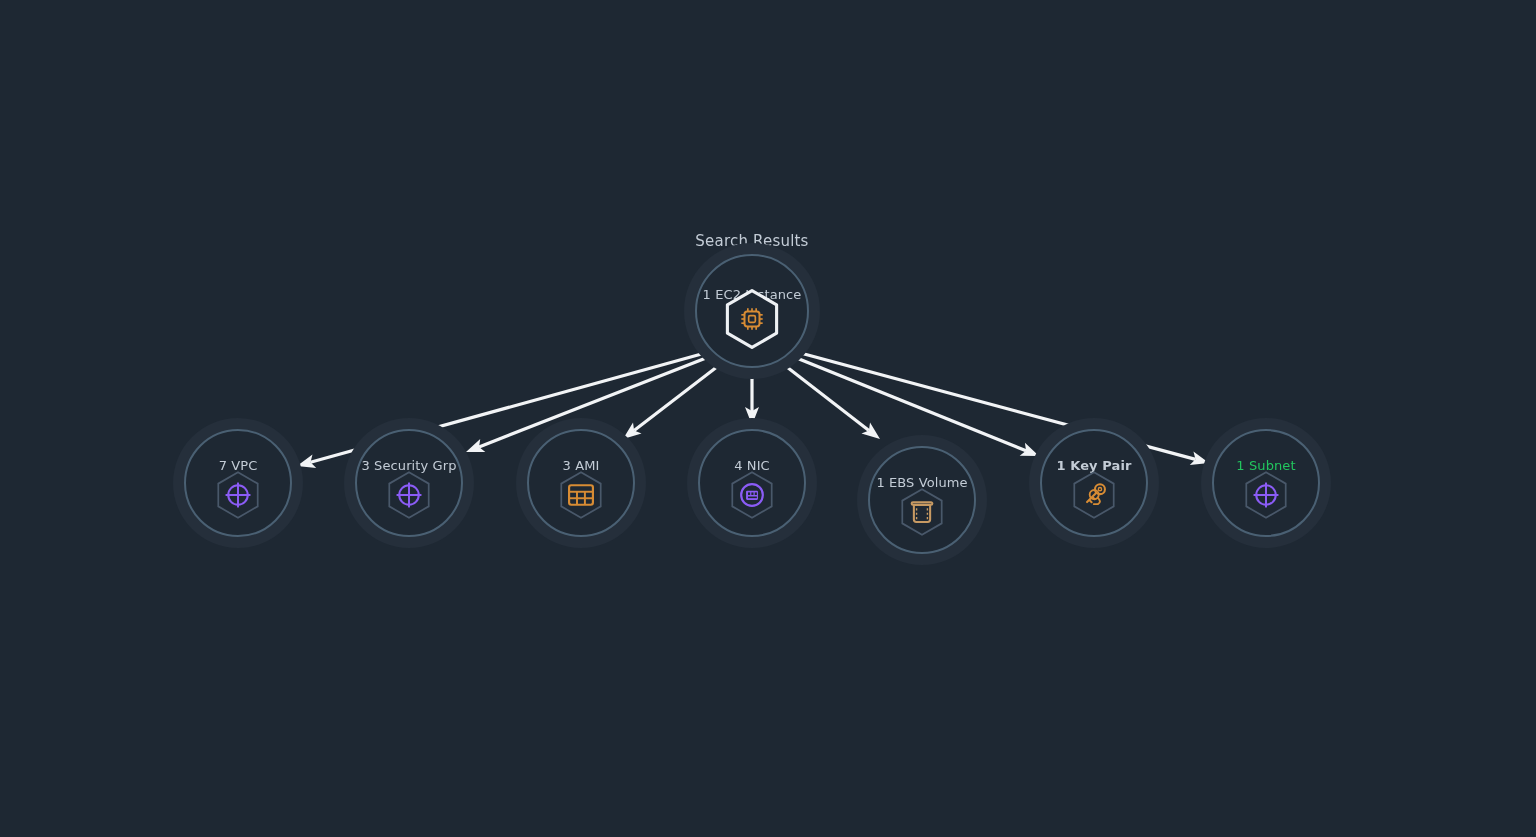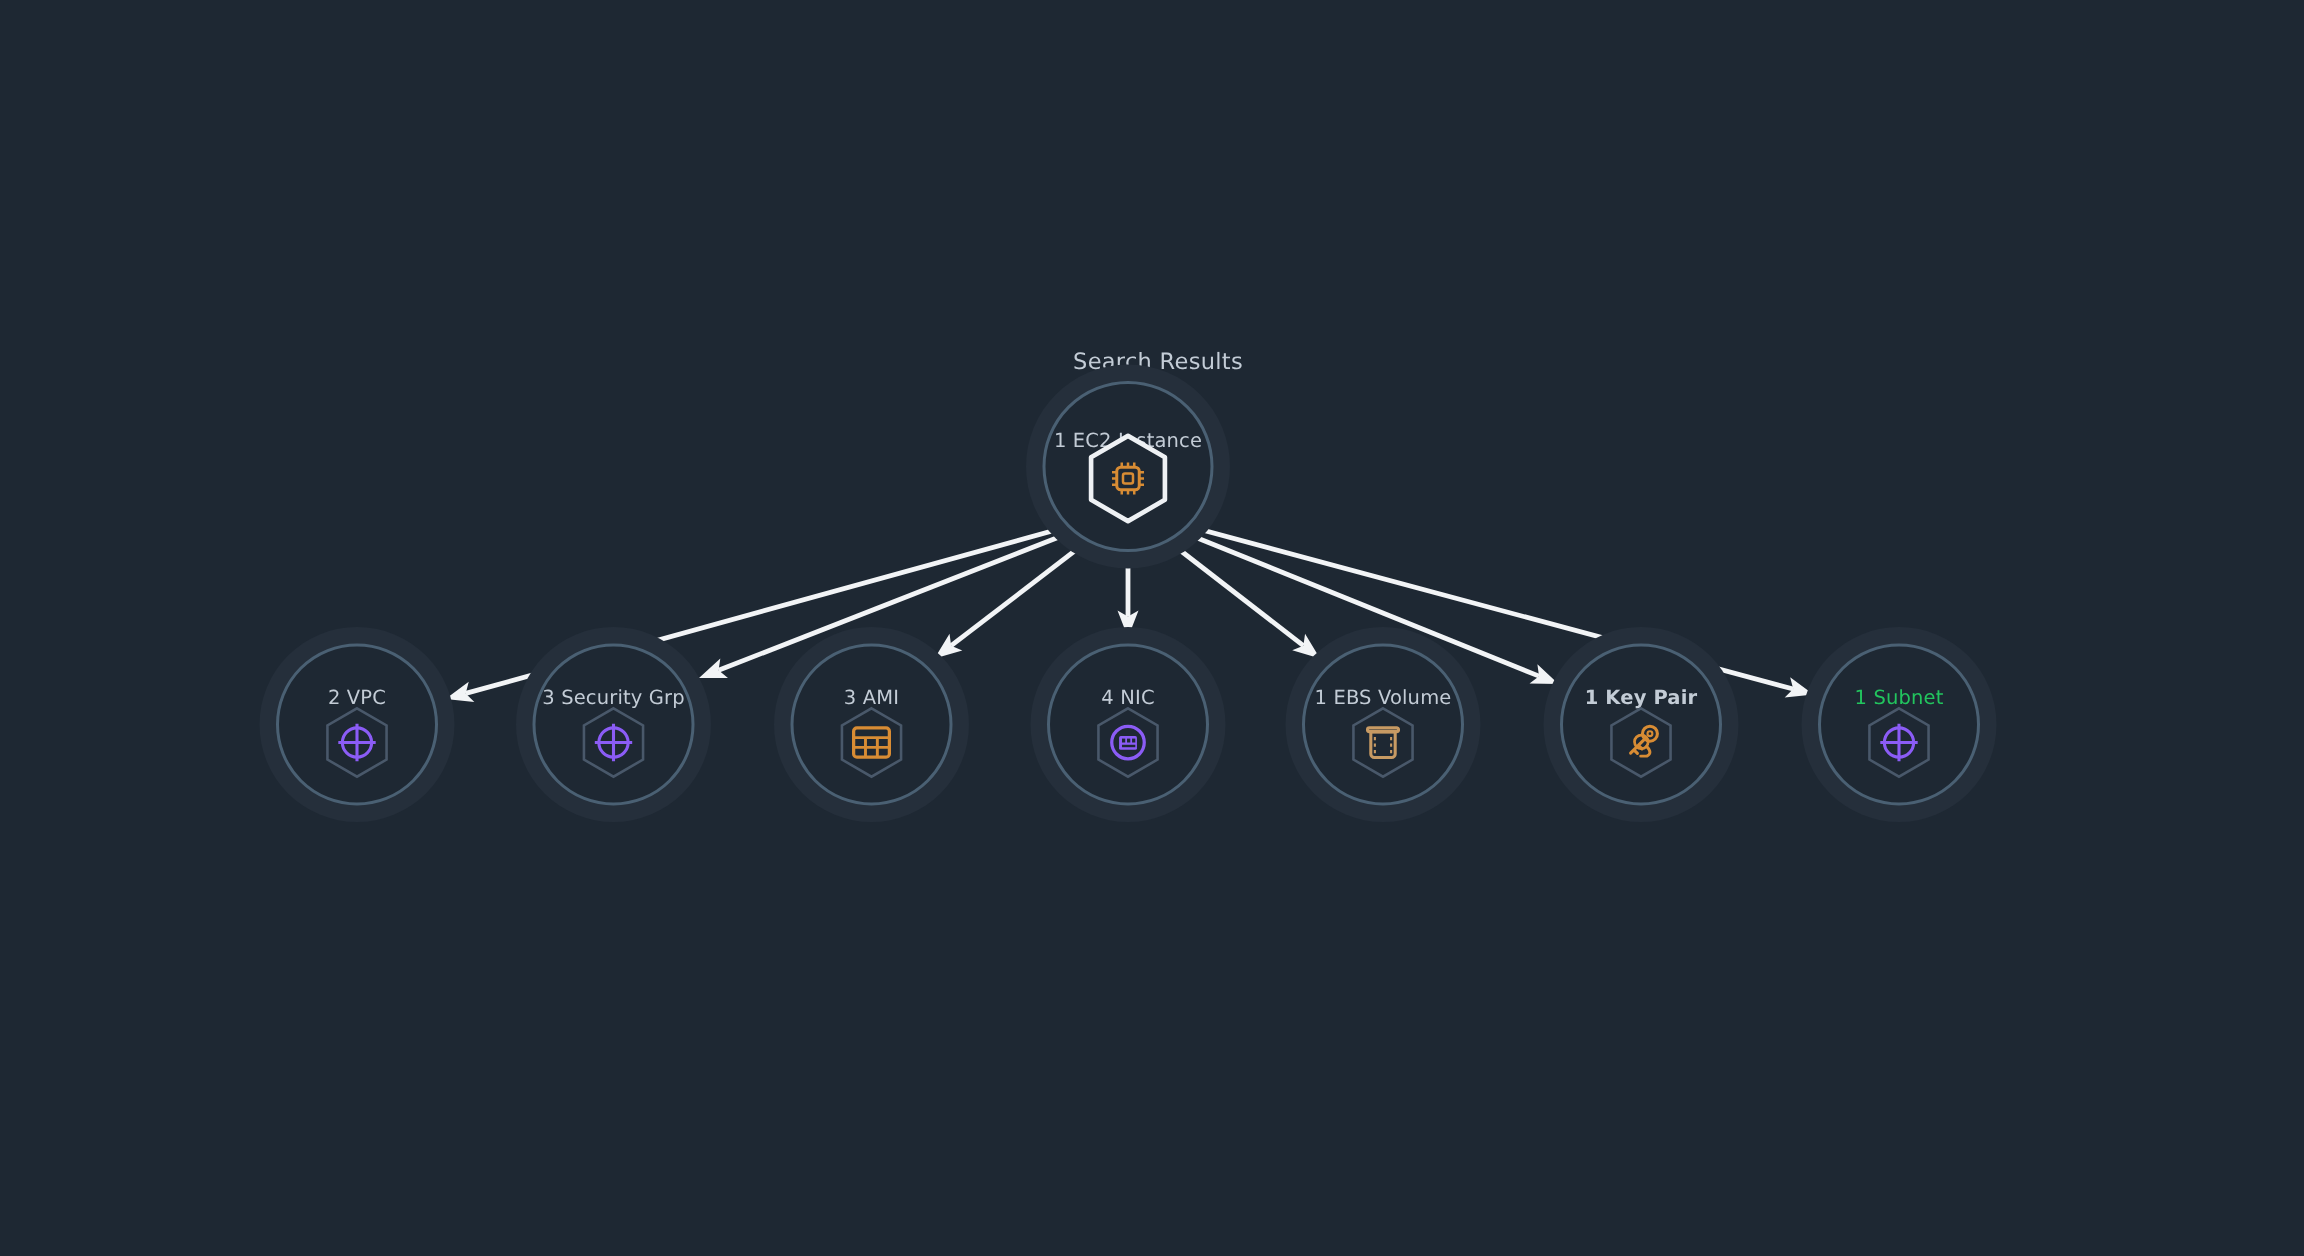--- a/index.html
+++ b/index.html
@@ -26,21 +26,20 @@
     width: 1536px;
     height: 837px;
   }
   .graph-title {
     position: absolute;
     color: #c3ccd6;
     font-size: 15px;
     letter-spacing: 0.2px;
     white-space: nowrap;
     transform: translateX(-50%);
-    margin-left: 20px;
   }
   .node {
     position: absolute;
     transform: translate(-50%, -50%);
   }
   .node-ring {
     position: absolute;
     left: 50%;
     top: 50%;
     transform: translate(-50%, -50%);
@@ -129,21 +128,21 @@
               <line x1="29" y1="33" x2="29" y2="36.8" stroke="#d88c34" stroke-width="2"></line>
               <line x1="15" y1="29" x2="11.2" y2="29" stroke="#d88c34" stroke-width="2"></line>
               <line x1="33" y1="29" x2="36.8" y2="29" stroke="#d88c34" stroke-width="2"></line>
             </g>
           </svg>
         </div>
       </div>
       <div class="node" style="left: 238px; top: 483px; width: 134px; height: 134px;">
         <div class="node-ring" style="width: 130px; height: 130px; background: rgb(37, 47, 59);"></div>
         <div class="node-ring" style="width: 108px; height: 108px; border: 2.5px solid rgb(74, 96, 115); background: rgb(30, 40, 51);"></div>
-        <div class="node-label" style="top: 42px; color: rgb(195, 204, 214);">2 VPC</div>
+        <div class="node-label" style="top: 42px; color: rgb(195, 204, 214);">7 VPC</div>
         <div class="node-icon-wrap" style="margin-top: 12px;">
           <svg width="52" height="52" viewBox="0 0 48 48">
             <g>
               <polygon points="24.00,3.00 42.19,13.50 42.19,34.50 24.00,45.00 5.81,34.50 5.81,13.50" fill="none" stroke="#49586a" stroke-width="1.6"></polygon>
               <circle cx="24" cy="24" r="9" fill="none" stroke="#8b5cf6" stroke-width="1.9"></circle>
               <line x1="24" y1="12.5" x2="24" y2="35.5" stroke="#8b5cf6" stroke-width="1.9"></line>
               <line x1="12.5" y1="24" x2="35.5" y2="24" stroke="#8b5cf6" stroke-width="1.9"></line>
             </g>
           </svg>
         </div>
@@ -191,21 +190,21 @@
               <circle cx="24" cy="24" r="10" fill="none" stroke="#8b5cf6" stroke-width="2"></circle>
               <rect x="18.5" y="20" width="11" height="8.5" rx="1" fill="#8b5cf6"></rect>
               <rect x="20.3" y="21.6" width="2" height="2.4" fill="#1e2833"></rect>
               <rect x="23.4" y="21.6" width="2" height="2.4" fill="#1e2833"></rect>
               <rect x="26.5" y="21.6" width="2" height="2.4" fill="#1e2833"></rect>
               <rect x="20.3" y="25.4" width="8.2" height="1.5" fill="#1e2833"></rect>
             </g>
           </svg>
         </div>
       </div>
-      <div class="node" style="left: 922px; top: 483px; width: 134px; height: 134px;">
+      <div class="node" style="left: 922px; top: 500px; width: 134px; height: 134px;">
         <div class="node-ring" style="width: 130px; height: 130px; background: rgb(37, 47, 59);"></div>
         <div class="node-ring" style="width: 108px; height: 108px; border: 2.5px solid rgb(74, 96, 115); background: rgb(30, 40, 51);"></div>
         <div class="node-label" style="top: 42px; color: rgb(195, 204, 214);">1 EBS Volume</div>
         <div class="node-icon-wrap" style="margin-top: 12px;">
           <svg width="52" height="52" viewBox="0 0 48 48">
             <g>
               <polygon points="24.00,3.00 42.19,13.50 42.19,34.50 24.00,45.00 5.81,34.50 5.81,13.50" fill="none" stroke="#49586a" stroke-width="1.6"></polygon>
               <path d="M16.5 17.5 H31.5 V31 a2.2 2.2 0 0 1 -2.2 2.2 H18.7 A2.2 2.2 0 0 1 16.5 31 Z" fill="none" stroke="#c79a63" stroke-width="1.9" stroke-linejoin="round"></path>
               <path d="M15.6 15 H32.4 a1.1 1.1 0 0 1 0 2.3 H15.6 a1.1 1.1 0 0 1 0 -2.3 Z" fill="none" stroke="#c79a63" stroke-width="1.9"></path>
               <line x1="19" y1="20.6" x2="19" y2="31.5" stroke="#c79a63" stroke-width="1.3" stroke-dasharray="2 2"></line>

